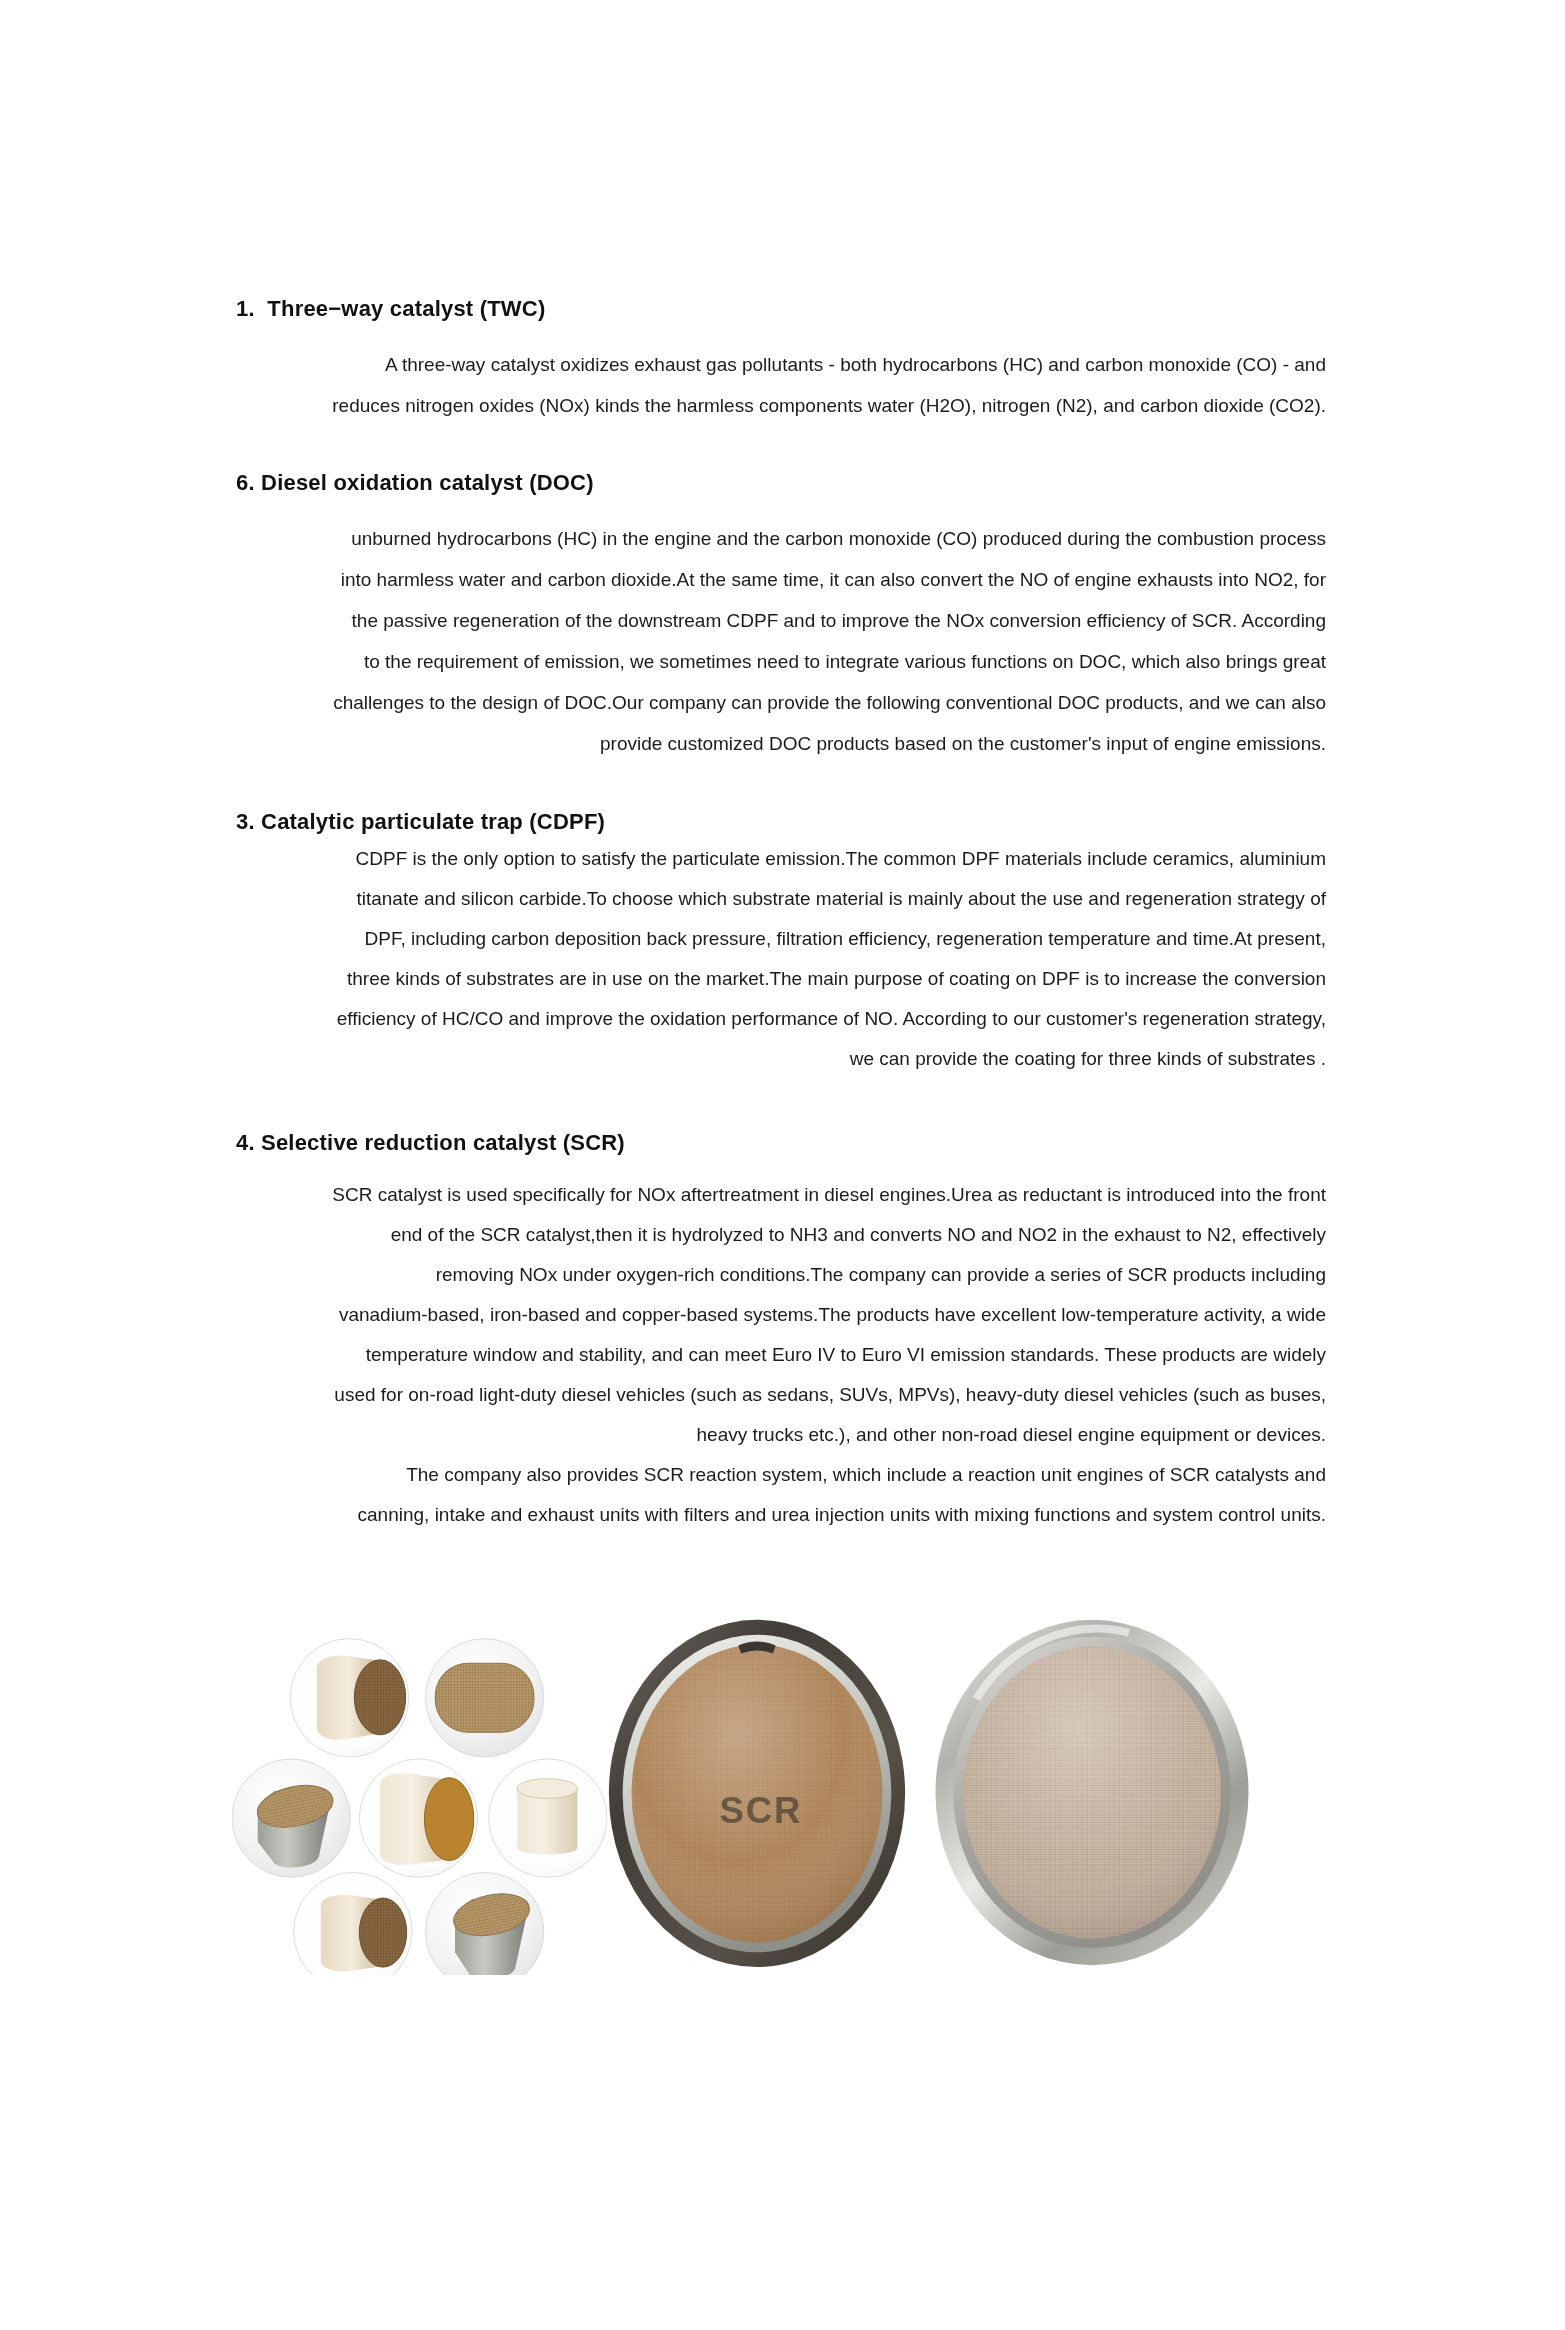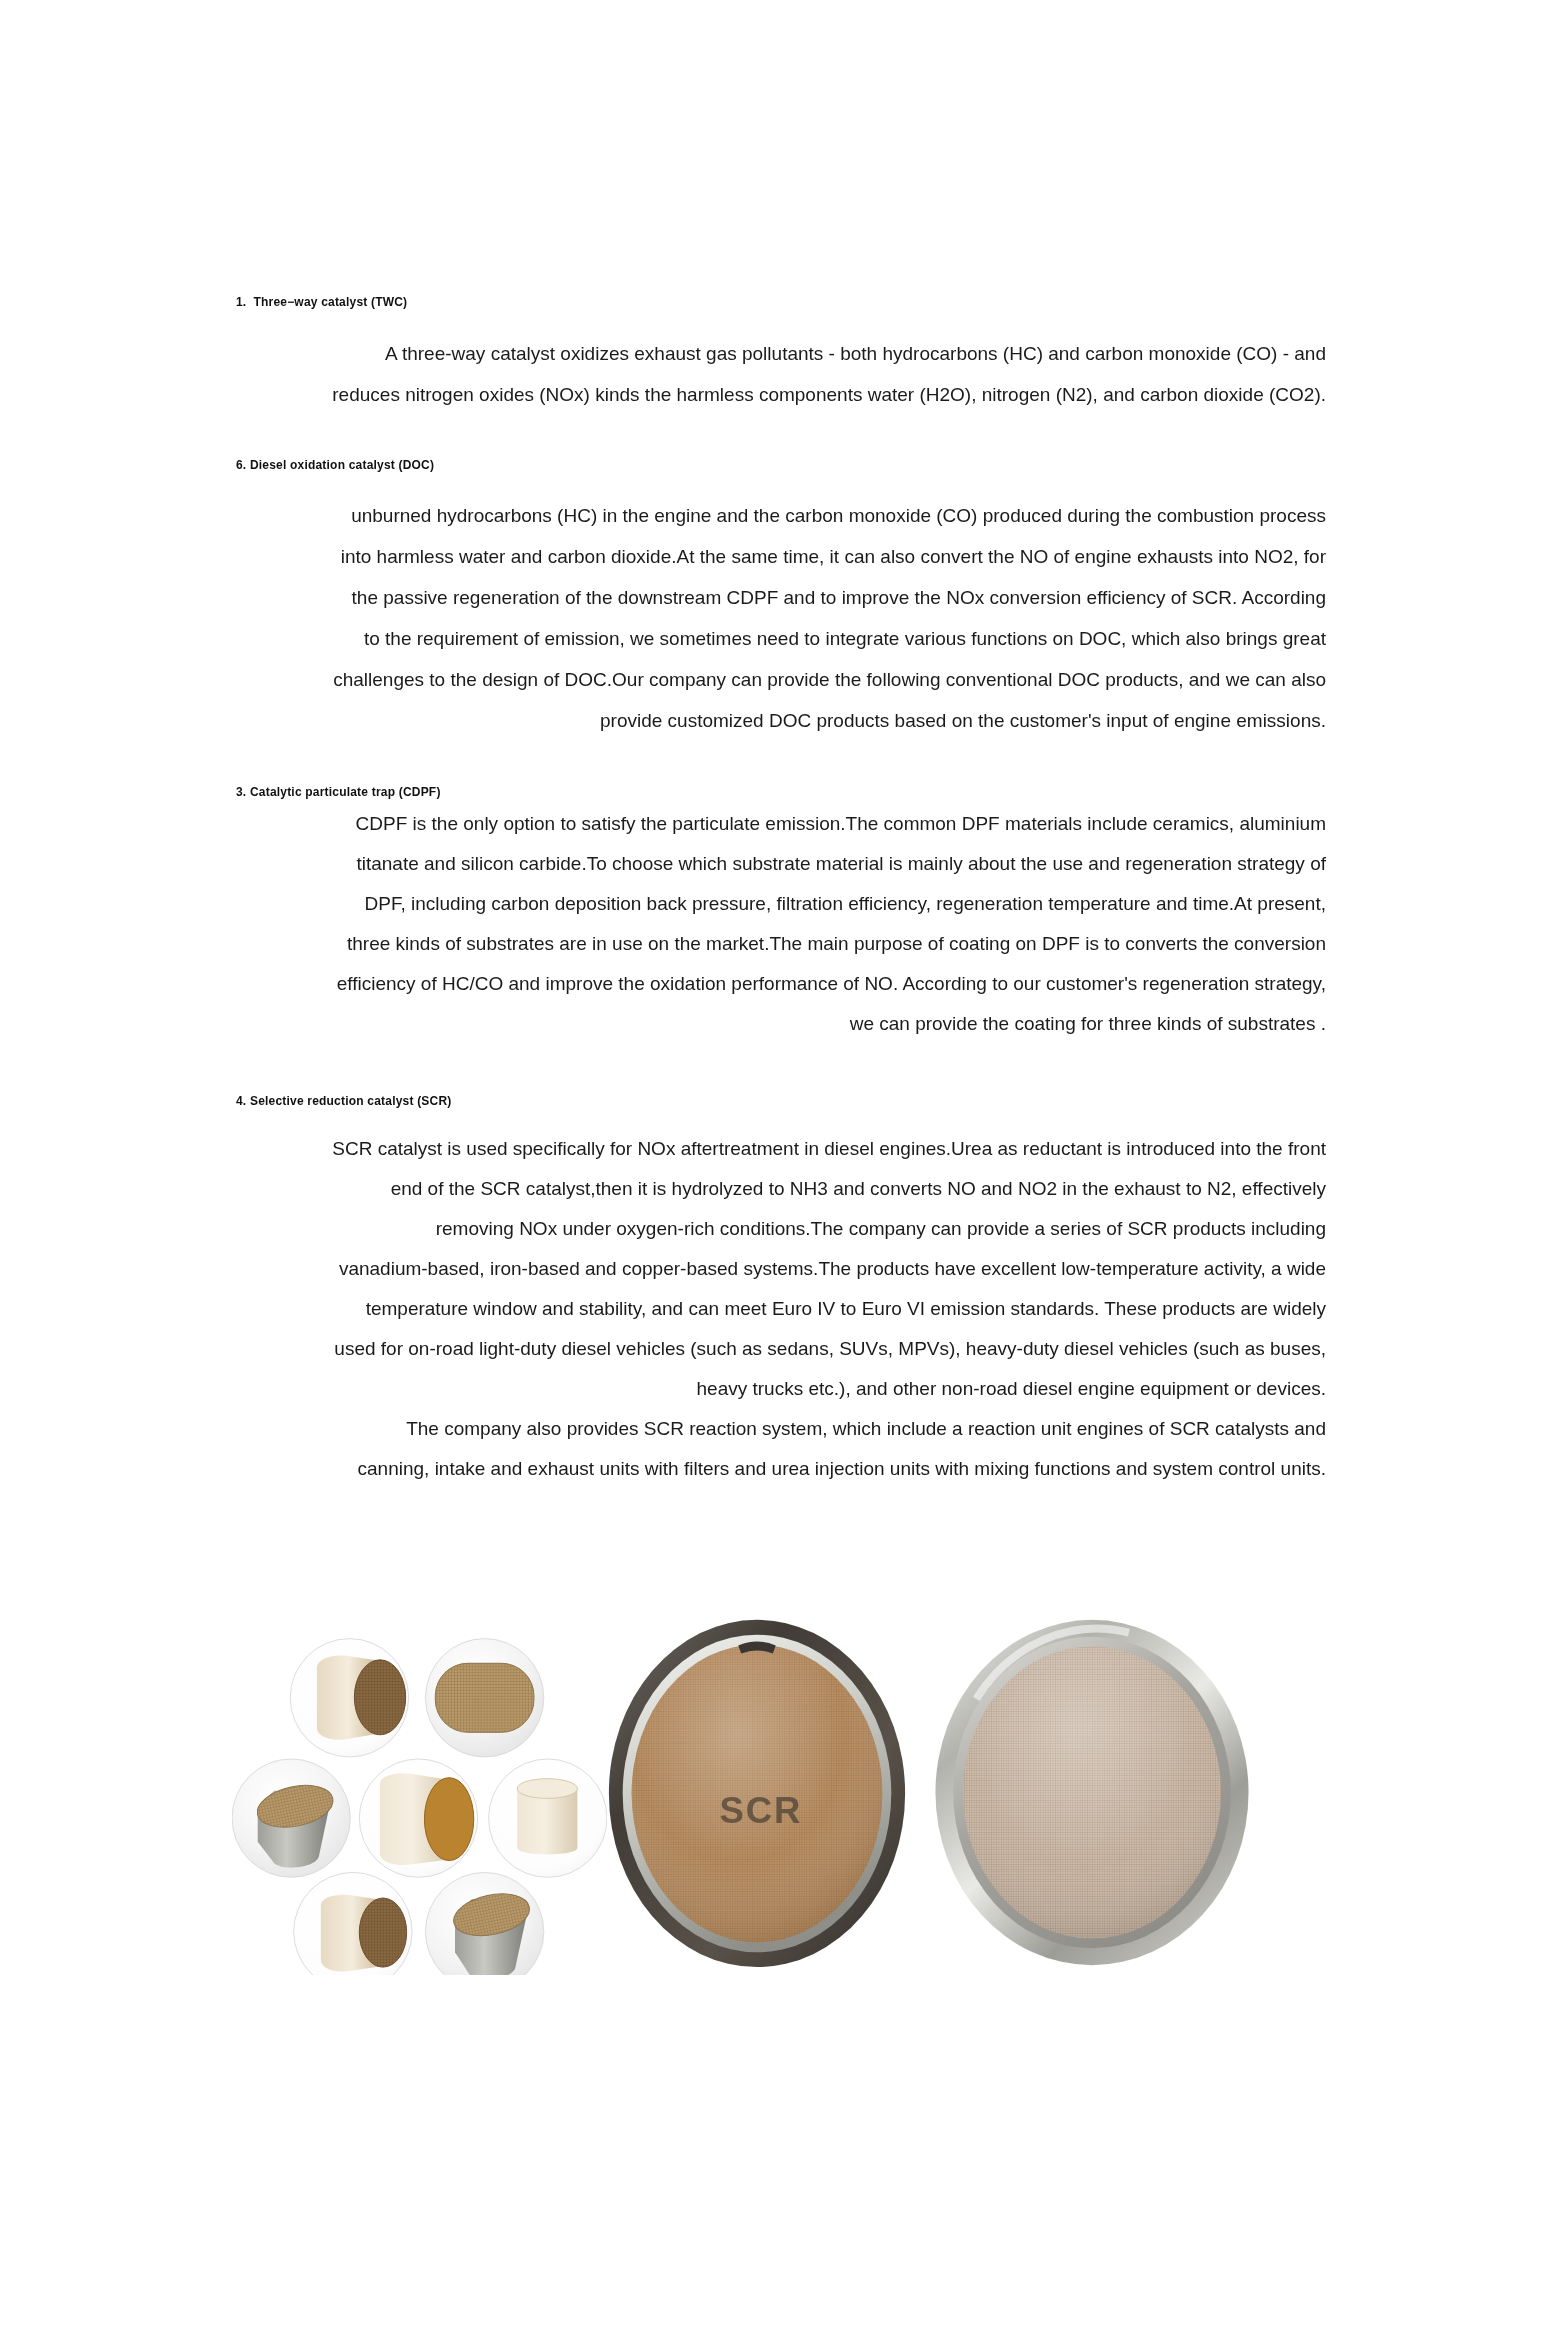--- a/index.html
+++ b/index.html
@@ -24,21 +24,21 @@
 
   .content {
     position: absolute;
     left: 236px;
     top: 296px;
     width: 1090px;
   }
 
   
   .heading {
-    font-size: 12px;
+    font-size: 22px;
     font-weight: 600;
     letter-spacing: 0.2px;
     color: #111111;
     margin: 0;
     line-height: 1.15;
     white-space: pre;
   }
 
   .para {
     font-size: 19px;
@@ -110,21 +110,21 @@
     </p>
 
     <div class="gap-sec2"></div>
 
     <h2 class="heading">3. Catalytic particulate trap (CDPF)</h2>
     <div class="sp-after-h3"></div>
     <p class="para tight">
       <span class="line">CDPF is the only option to satisfy the particulate emission.The common DPF materials include ceramics, aluminium</span>
       <span class="line">titanate and silicon carbide.To choose which substrate material is mainly about the use and regeneration strategy of</span>
       <span class="line">DPF, including carbon deposition back pressure, filtration efficiency, regeneration temperature and time.At present,</span>
-      <span class="line">three kinds of substrates are in use on the market.The main purpose of coating on DPF is to converts the conversion</span>
+      <span class="line">three kinds of substrates are in use on the market.The main purpose of coating on DPF is to increase the conversion</span>
       <span class="line">efficiency of HC/CO and improve the oxidation performance of NO. According to our customer's regeneration strategy,</span>
       <span class="line">we can provide the coating for three kinds of substrates .</span>
     </p>
 
     <div class="gap-sec3"></div>
 
     <h2 class="heading">4. Selective reduction catalyst (SCR)</h2>
     <div class="sp-after-h4"></div>
     <p class="para tight">
       <span class="line">SCR catalyst is used specifically for NOx aftertreatment in diesel engines.Urea as reductant is introduced into the front</span>

